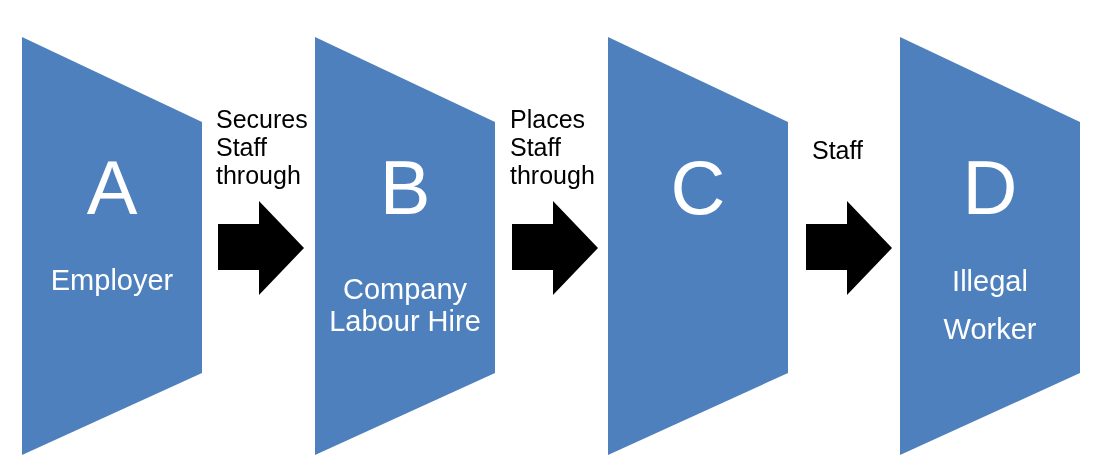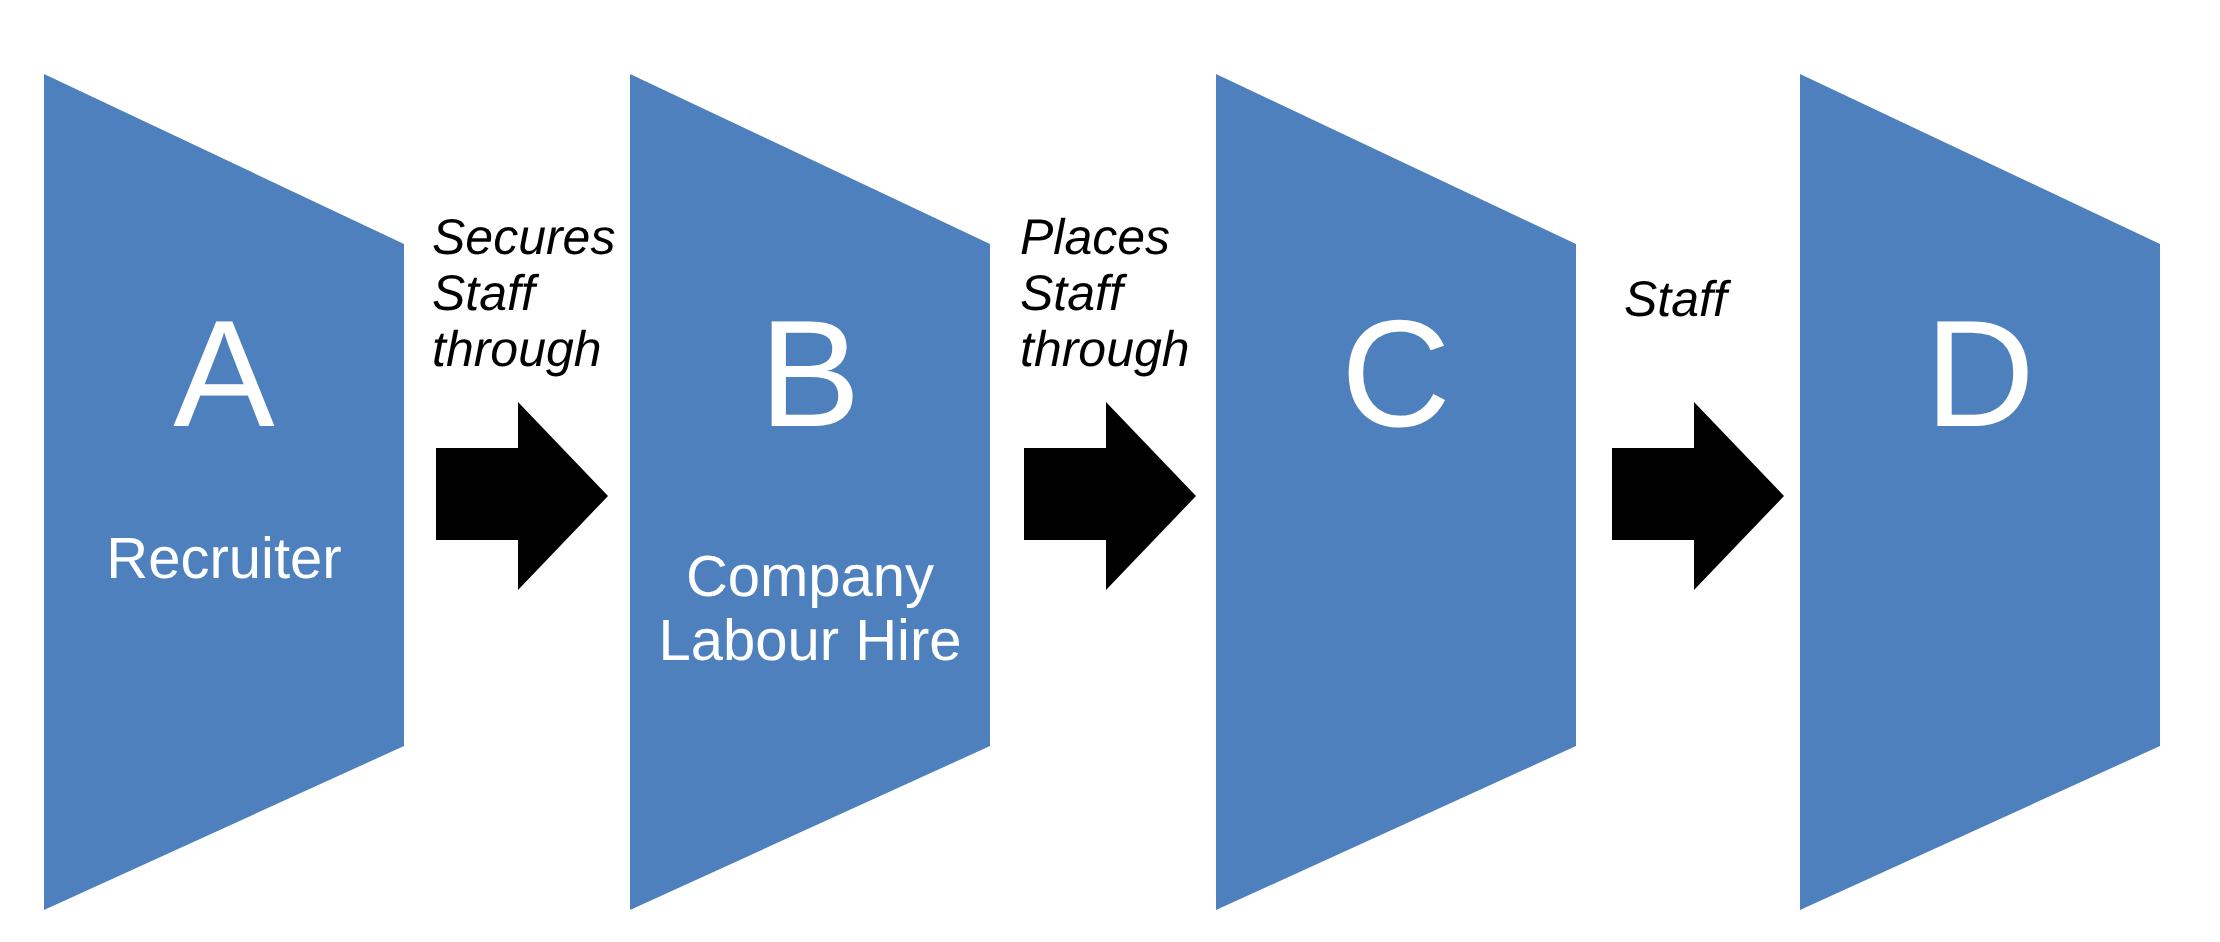--- a/index.html
+++ b/index.html
@@ -41,42 +41,41 @@
     color: var(--shape_text, #ffffff);
     white-space: nowrap;
   }
   .stage.wide-spacing .name { line-height: 48px; }
   .conn-label {
     position: absolute;
     font-size: 25px;
     line-height: 28px;
     color: var(--label_text, #000000);
     white-space: nowrap;
-    font-style: italic;
   }
   .arrow {
     position: absolute;
     top: 201px;
     width: 86px; height: 94px;
     display: block;
   }
   .arrow polygon { fill: var(--arrow_fill, #000000); }
 </style>
 </head>
 <body>
 
 <div class="canvas">
 
   <div class="stage" style="left:22px">
     <svg class="panel" viewBox="0 0 180 418" aria-hidden="true">
       <polygon points="0,0 180,85 180,336 0,418"></polygon>
     </svg>
     <div class="letter">A</div>
     <div class="name" style="top:227px">
-      <div>Recruiter</div>
+      <div>Employer</div>
     </div>
   </div>
 
   <div class="conn-label" style="left:216px; top:105px">
     <div>Secures</div>
     <div>Staff</div>
     <div>through</div>
   </div>
   <svg class="arrow" style="left:218px" viewBox="0 0 86 94" aria-hidden="true">
     <polygon points="0,23 41,23 41,0 86,47 41,94 41,69 0,69"></polygon>
@@ -115,16 +114,18 @@
   <svg class="arrow" style="left:806px" viewBox="0 0 86 94" aria-hidden="true">
     <polygon points="0,23 41,23 41,0 86,47 41,94 41,69 0,69"></polygon>
   </svg>
 
   <div class="stage wide-spacing" style="left:900px">
     <svg class="panel" viewBox="0 0 180 418" aria-hidden="true">
       <polygon points="0,0 180,85 180,336 0,418"></polygon>
     </svg>
     <div class="letter">D</div>
     <div class="name" style="top:220px">
+      <div>Illegal</div>
+      <div>Worker</div>
     </div>
   </div>
 
 </div>
 
 </body></html>

